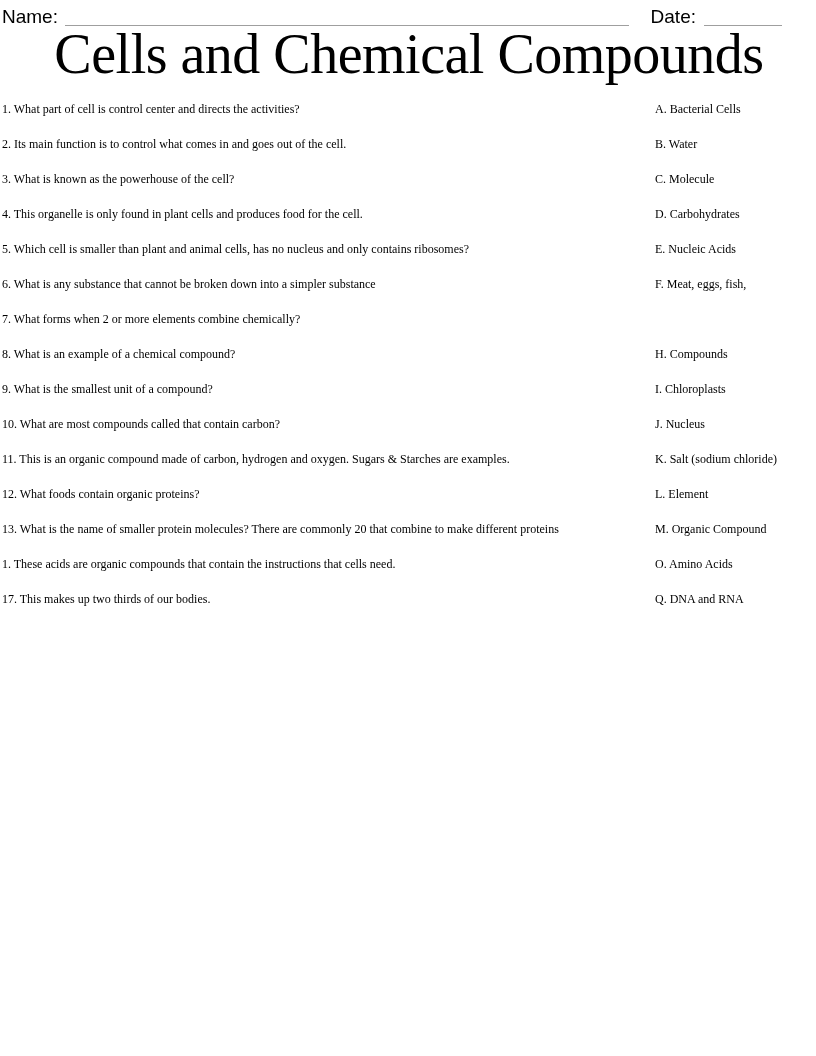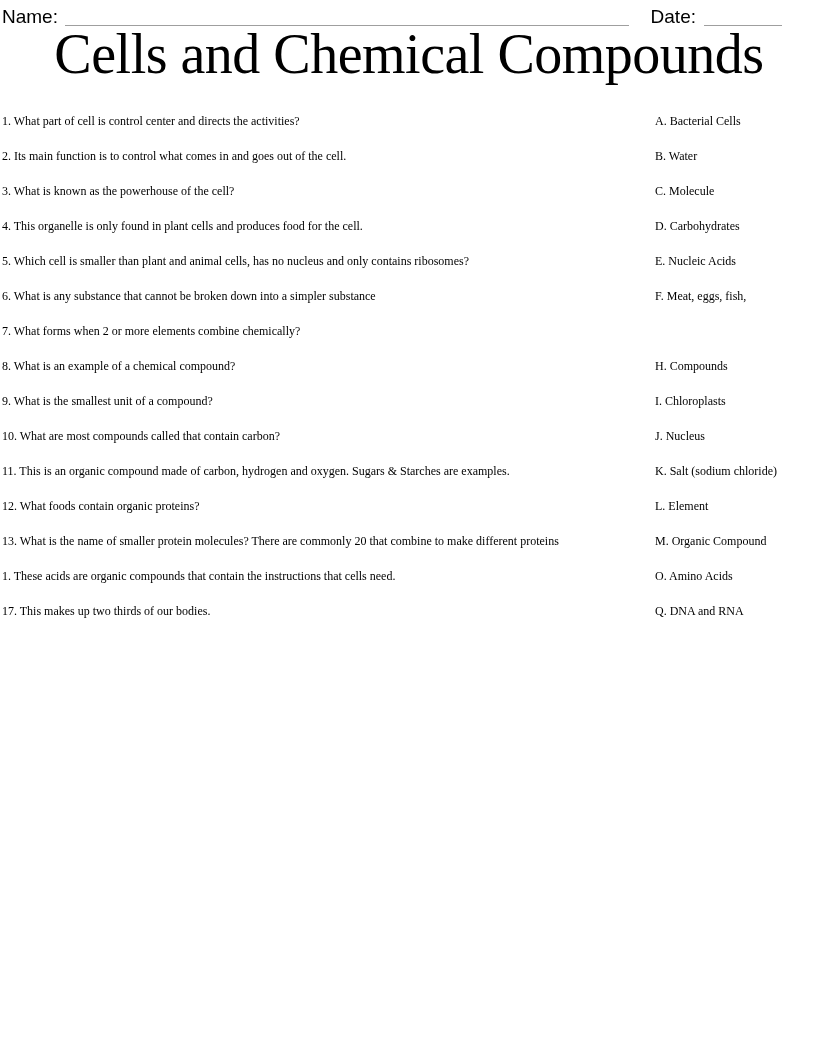--- a/index.html
+++ b/index.html
@@ -33,21 +33,21 @@
   }
   .name-blank { flex: 1 1 auto; margin-left: 7px; margin-right: 22px; }
   .date-blank { width: 78px; margin-left: 8px; }
   .title {
     font-family: "Liberation Serif", serif;
     font-weight: normal;
     font-size: 56px;
     line-height: 64px;
     text-align: center;
     margin-top: -5px;
-    margin-bottom: 24px;
+    margin-bottom: 12px;
     white-space: nowrap;
     letter-spacing: -0.5px;
   }
   .rows { width: 814px; }
   .match-row {
     display: grid;
     grid-template-columns: 653px 161px;
     align-items: start;
     margin-bottom: 12.5px;
     font-size: 12px;

